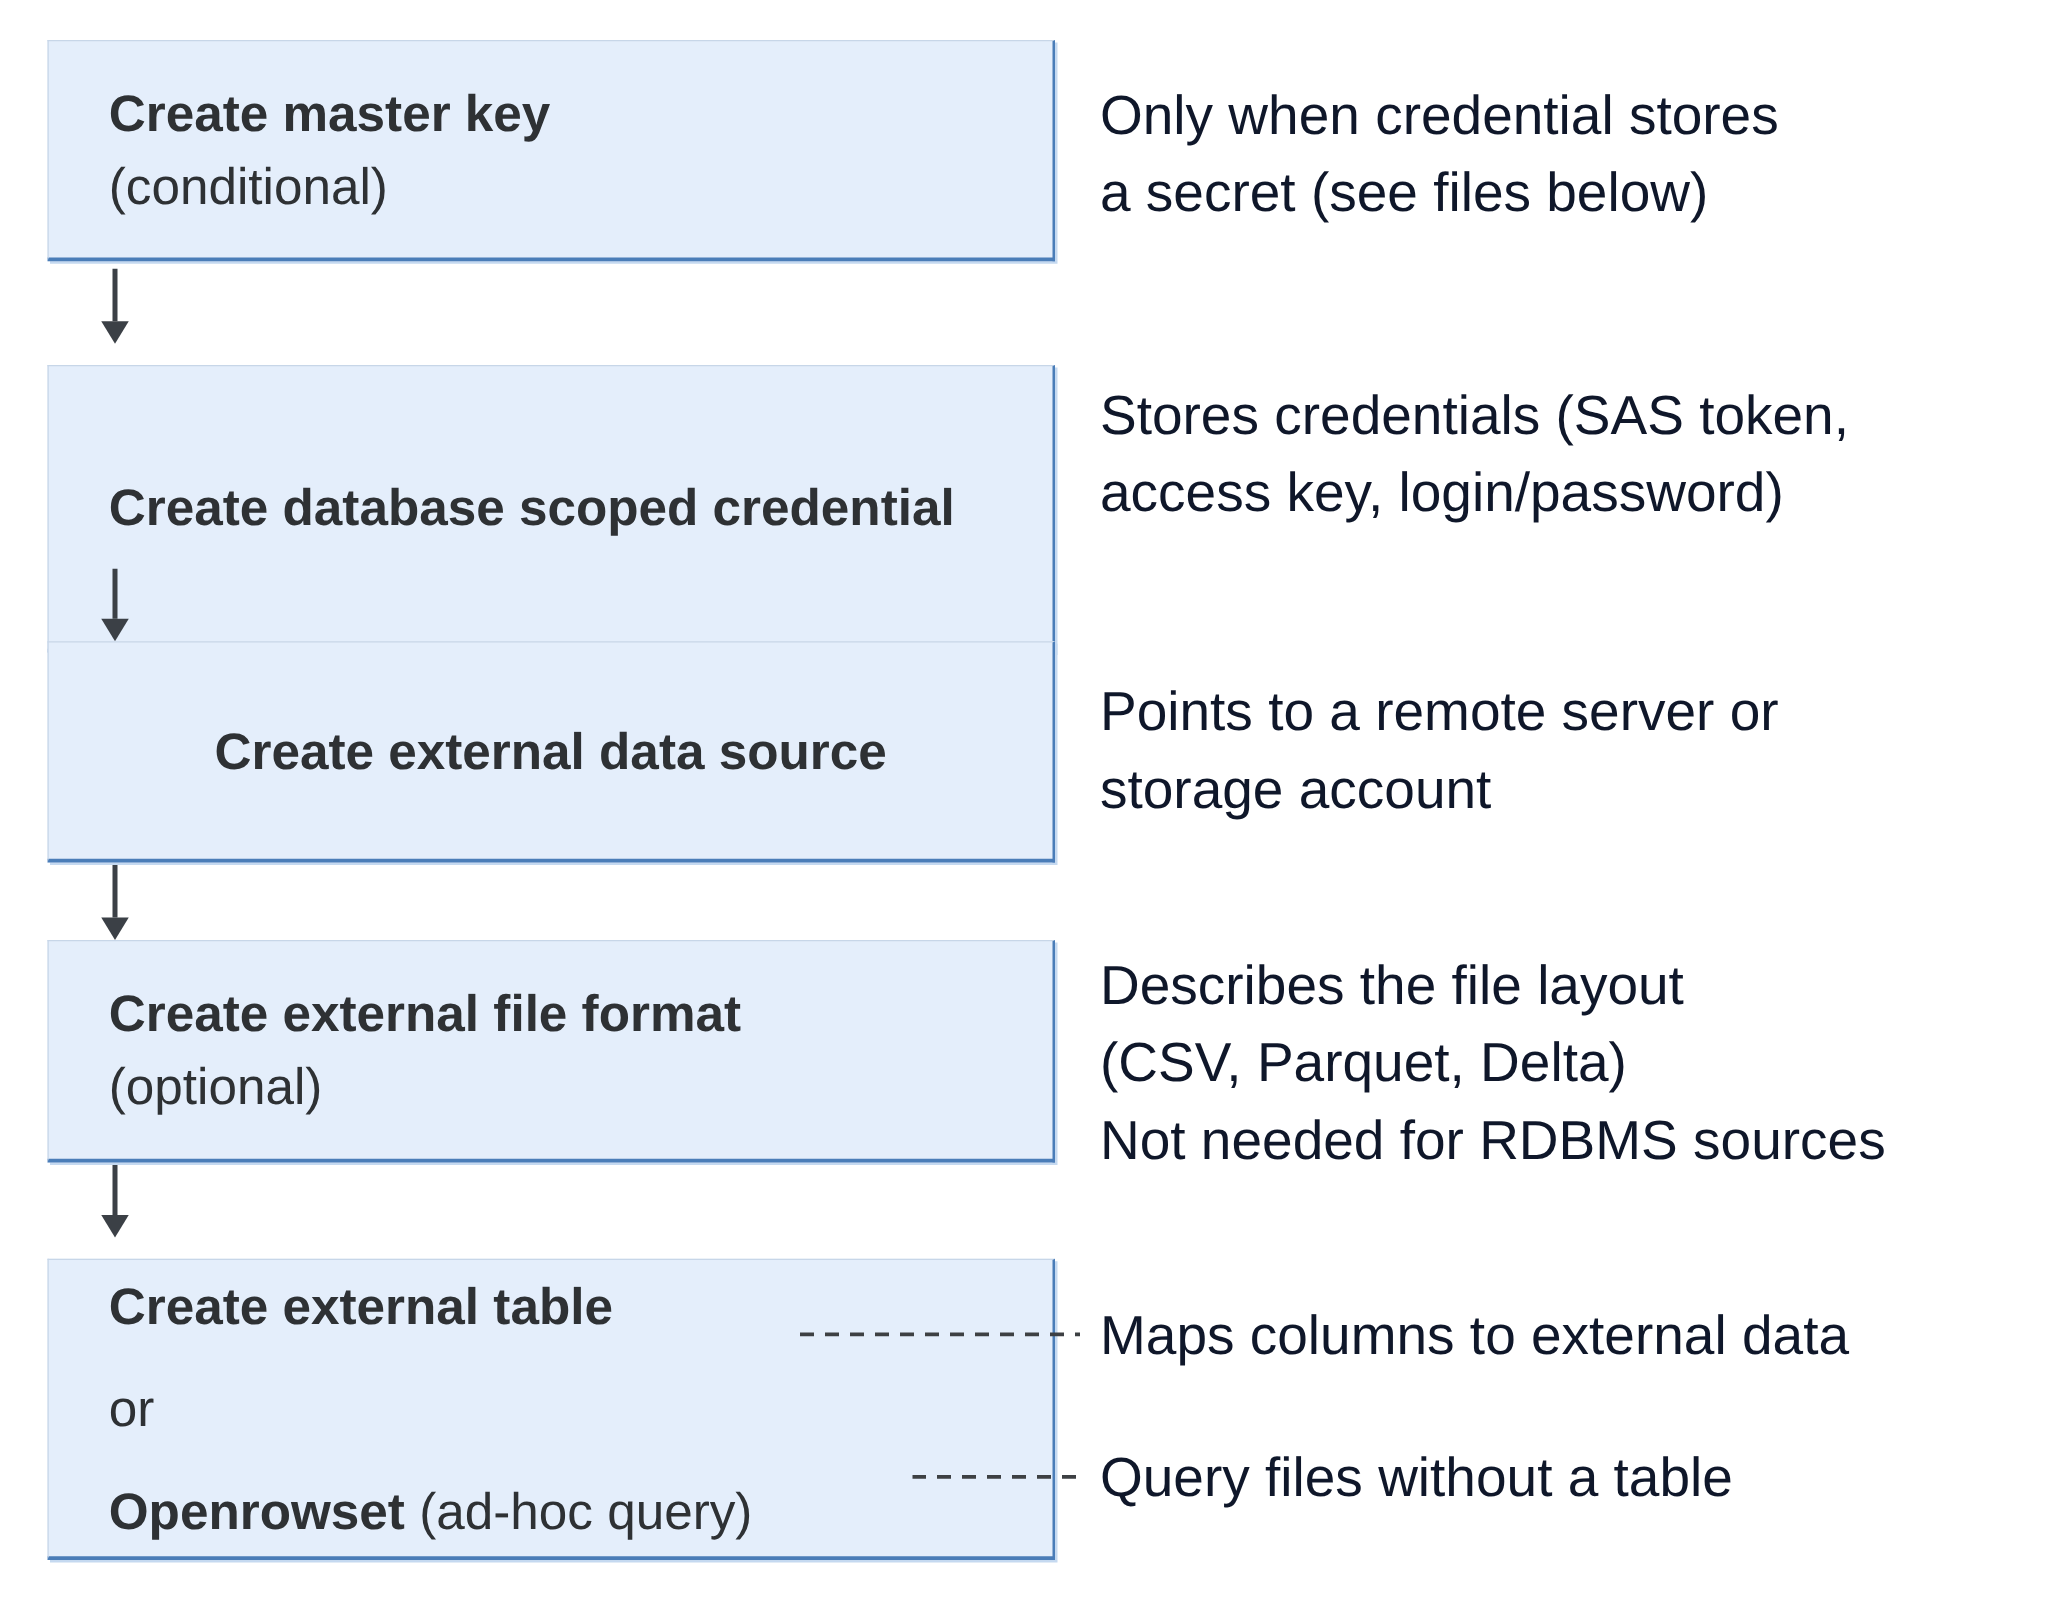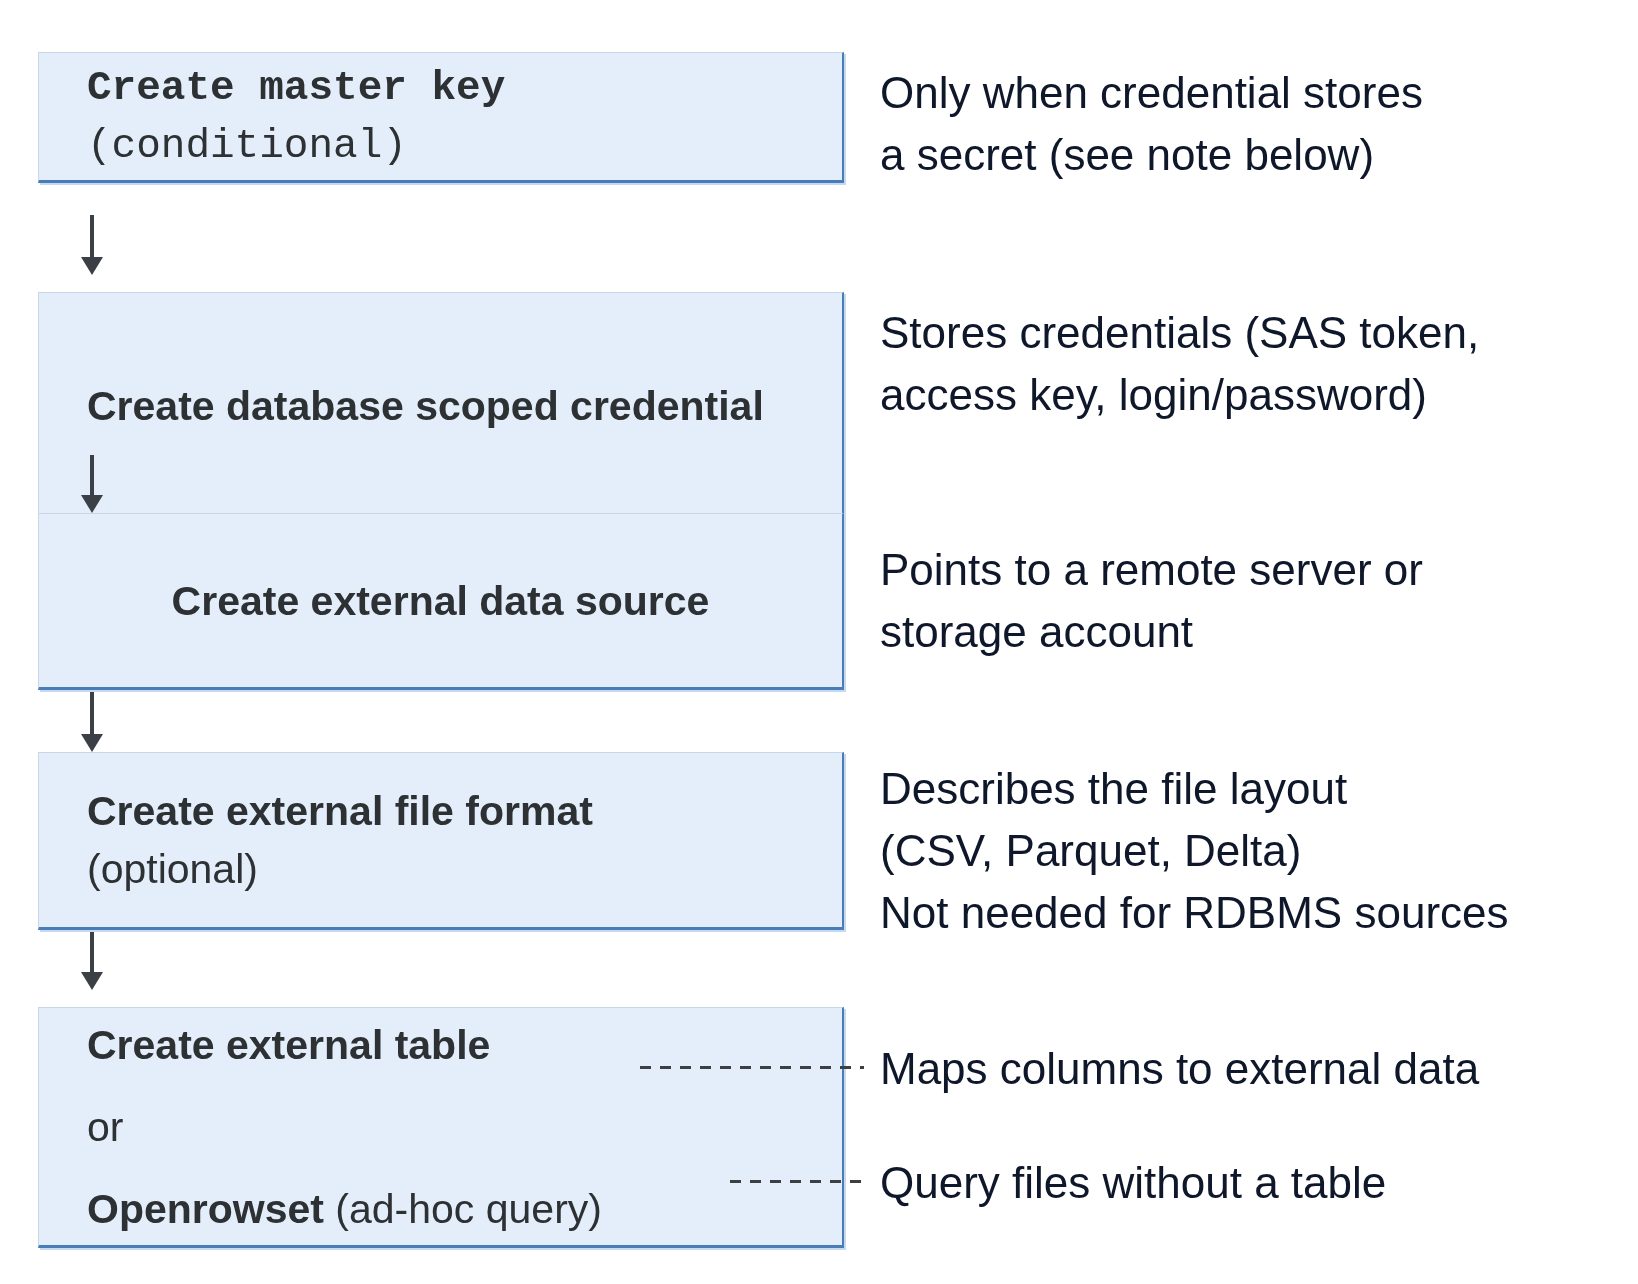--- a/index.html
+++ b/index.html
@@ -26,21 +26,21 @@
     display:flex;
     flex-direction:column;
     justify-content:center;
     padding:0 48px;
     color:#2e3134;
     font-size:41px;
     line-height:58px;
   }
   .flow-box .title{font-weight:bold;}
   .flow-box .subtitle{font-weight:normal;}
-  .box1{top:52px;height:131px;font-family:Liberation Mono, monospace;}
+  .box1{top:32px;height:177px;}
   .box2{top:292px;height:230px;}
   .box3{top:513px;height:177px;align-items:center;}
   .box4{top:752px;height:178px;}
   .box5{top:1007px;height:241px;line-height:62px;gap:20px;}
 
   
   .arrow{
     position:absolute;
     left:90px;
     width:4px;
@@ -91,21 +91,21 @@
 <body>
 
 <div class="canvas">
 
   <div class="flow-box box1">
     <div class="title">Create master key</div>
     <div class="subtitle">(conditional)</div>
   </div>
   <div class="note note1">
     <div>Only when credential stores</div>
-    <div>a secret (see note below)</div>
+    <div>a secret (see files below)</div>
   </div>
   <div class="arrow arrow1"></div>
 
   <div class="flow-box box2">
     <div class="title">Create database scoped credential</div>
   </div>
   <div class="note note2">
     <div>Stores credentials (SAS token,</div>
     <div>access key, login/password)</div>
   </div>

